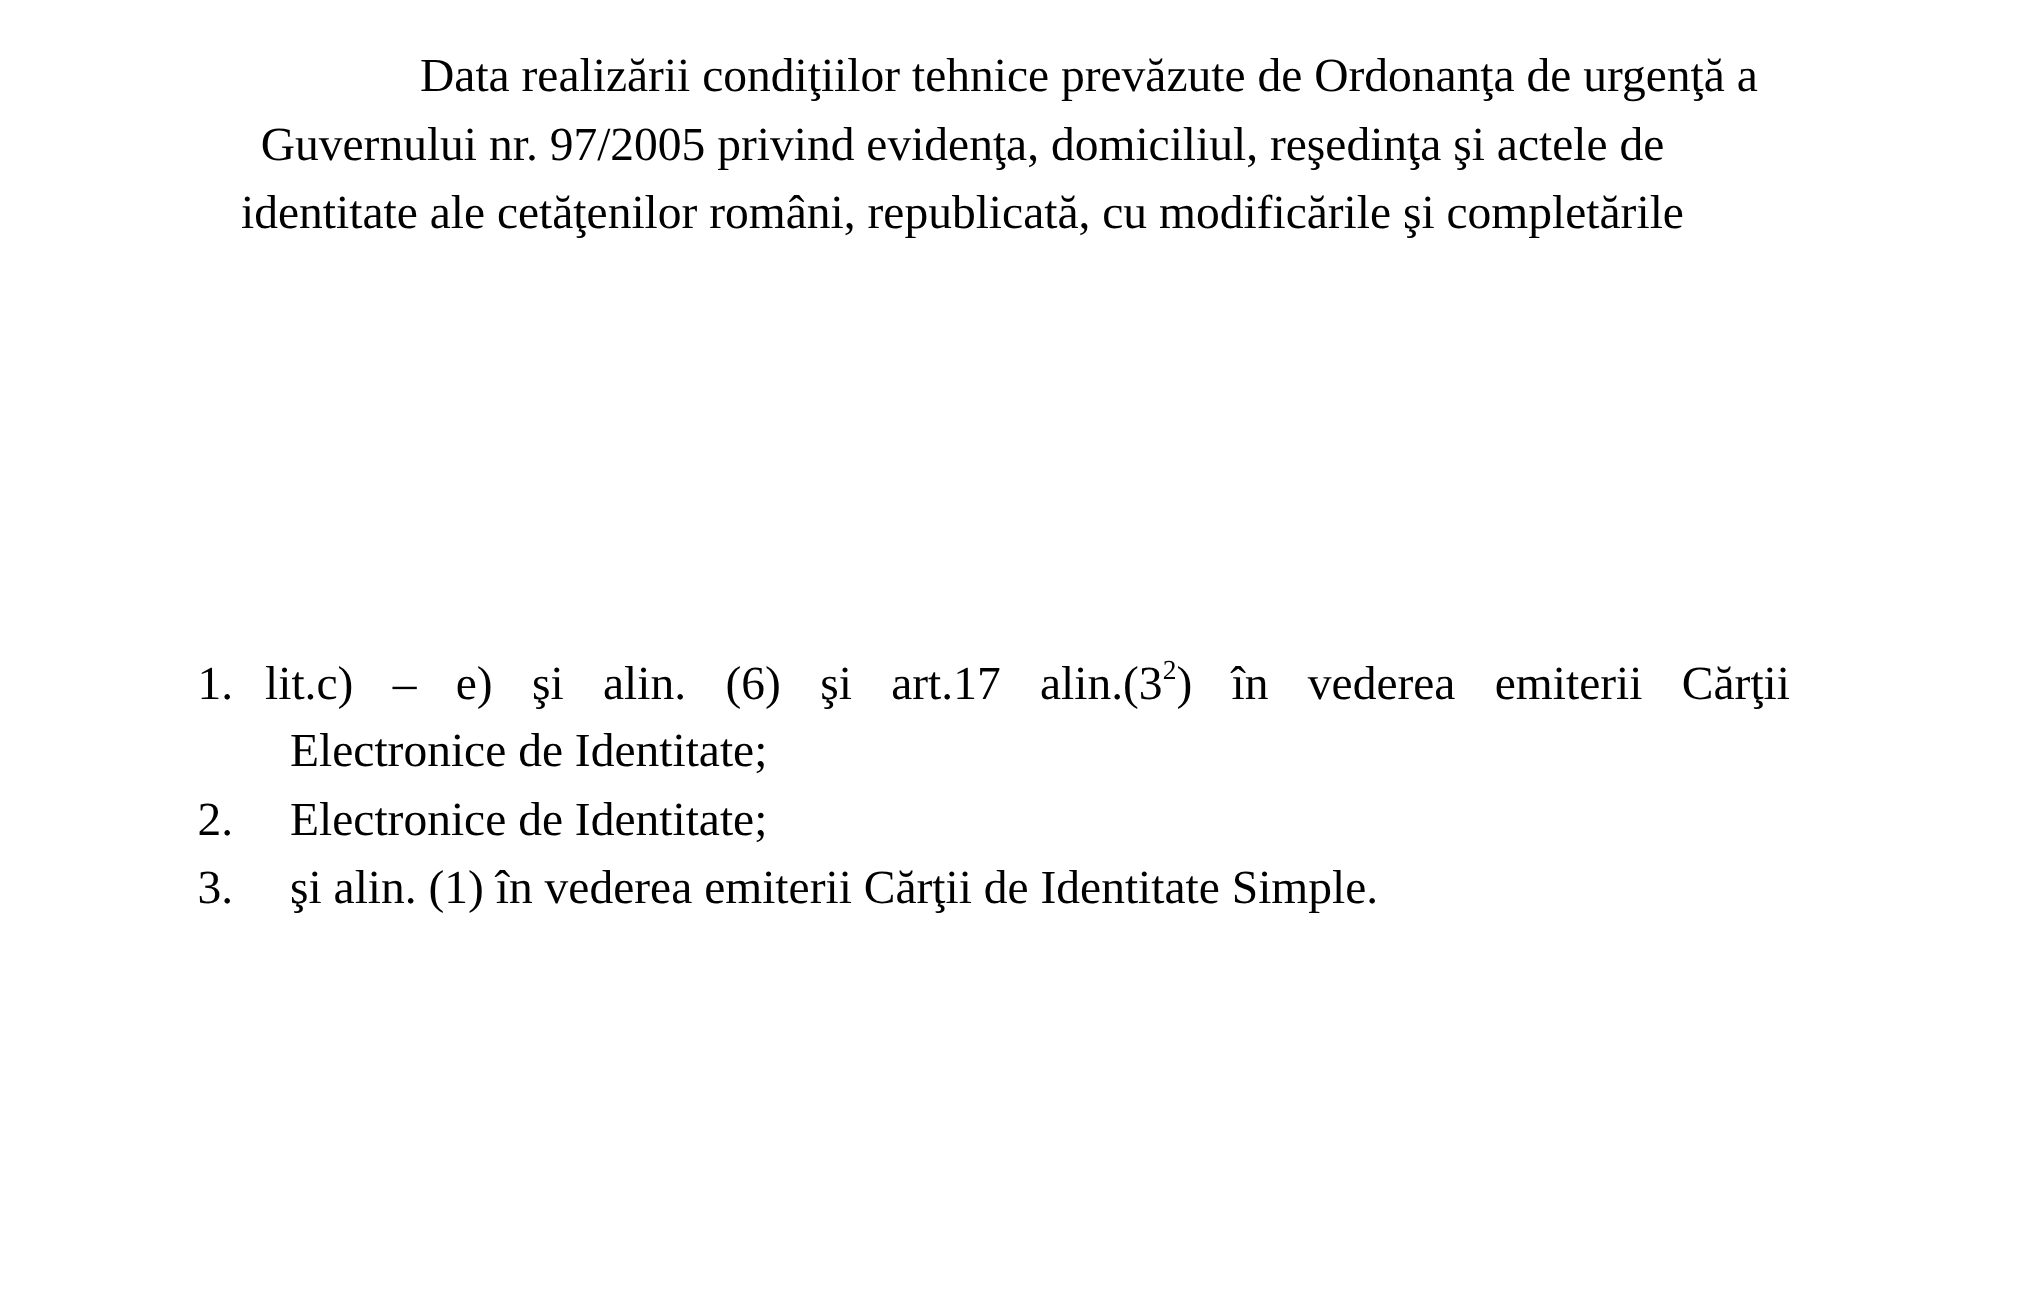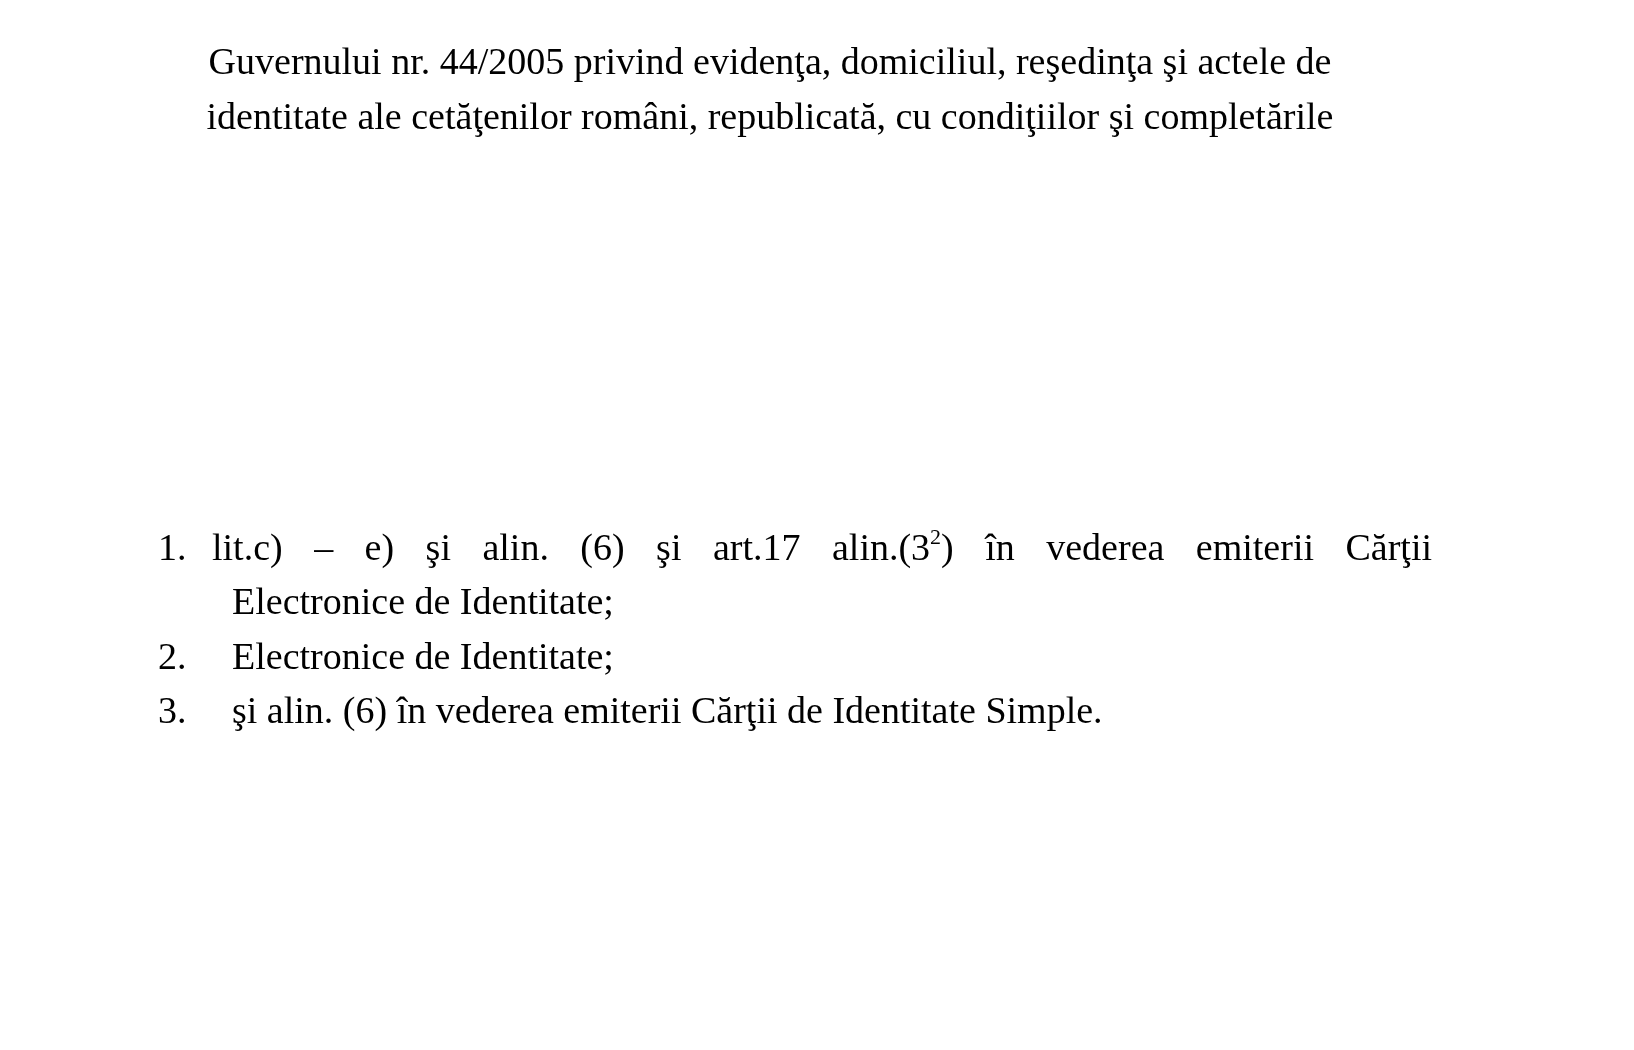--- a/index.html
+++ b/index.html
@@ -69,36 +69,37 @@
       position: relative;
       top: -2px;
     }
   </style>
 </head>
 <body>
 
 <div>
 
   <h1 class="heading">
-    <span class="line">Guvernului nr. 44/2005 privind evidenţa, domiciliul, reşedinţa şi actele de</span>
-    <span class="line">identitate ale cetăţenilor români, republicată, cu condiţiilor şi completările</span>
+    <span class="line" style="padding-left:196px;">Data realizării condiţiilor tehnice prevăzute de Ordonanţa de urgenţă a</span>
+    <span class="line">Guvernului nr. 97/2005 privind evidenţa, domiciliul, reşedinţa şi actele de</span>
+    <span class="line">identitate ale cetăţenilor români, republicată, cu modificările şi completările</span>
   </h1>
 
   <ol class="list">
 
     <li class="list-item">
       <span class="num">1.</span>
       <span class="line-j"><span>lit.c) – e) şi alin. (6) şi art.17 alin.(3</span><sup>2</sup><span>) în vederea emiterii Cărţii</span></span>
       <span class="line-l">Electronice de Identitate;</span>
     </li>
 
     <li class="list-item">
       <span class="num">2.</span>
       <span class="line-l">Electronice de Identitate;</span>
     </li>
 
     <li class="list-item">
       <span class="num">3.</span>
-      <span class="line-l">şi alin. (6) în vederea emiterii Cărţii de Identitate Simple.</span>
+      <span class="line-l">şi alin. (1) în vederea emiterii Cărţii de Identitate Simple.</span>
     </li>
 
   </ol>
 </div>
 
 </body></html>

